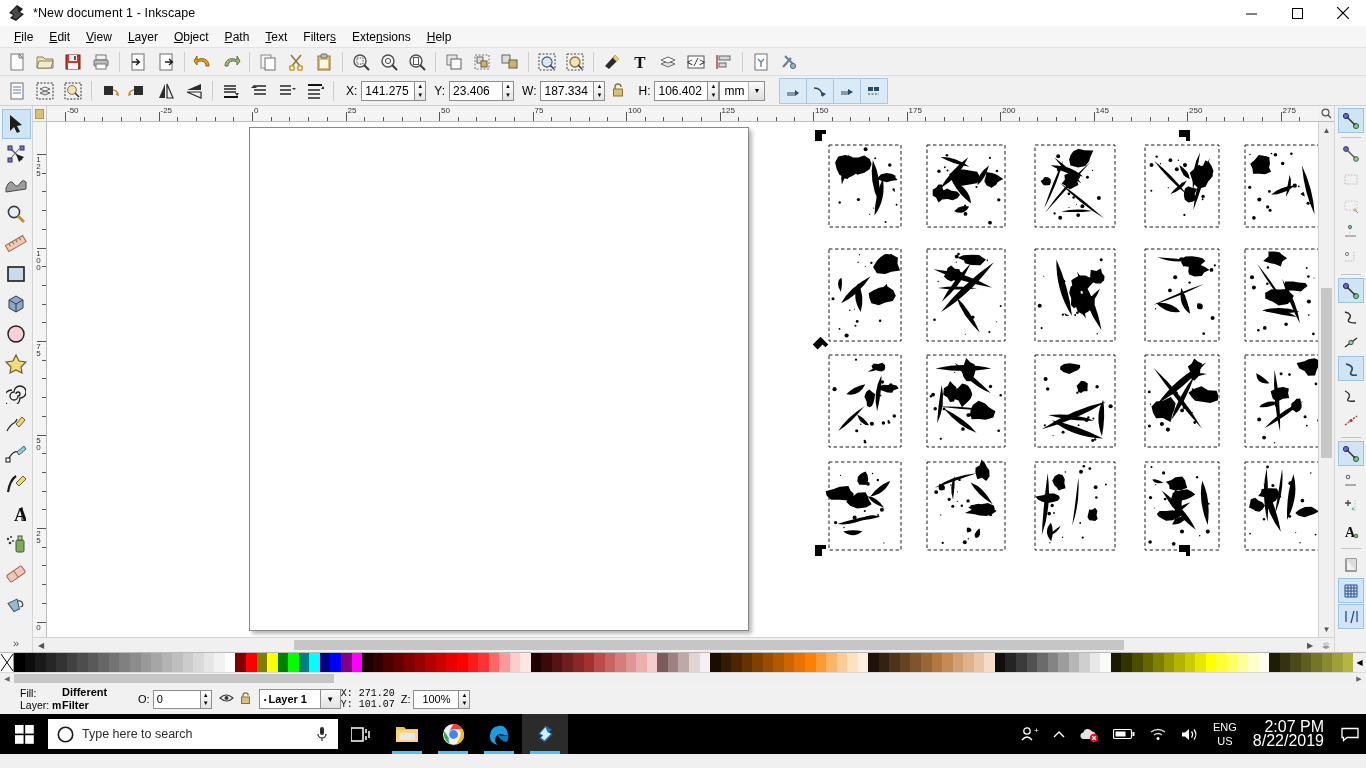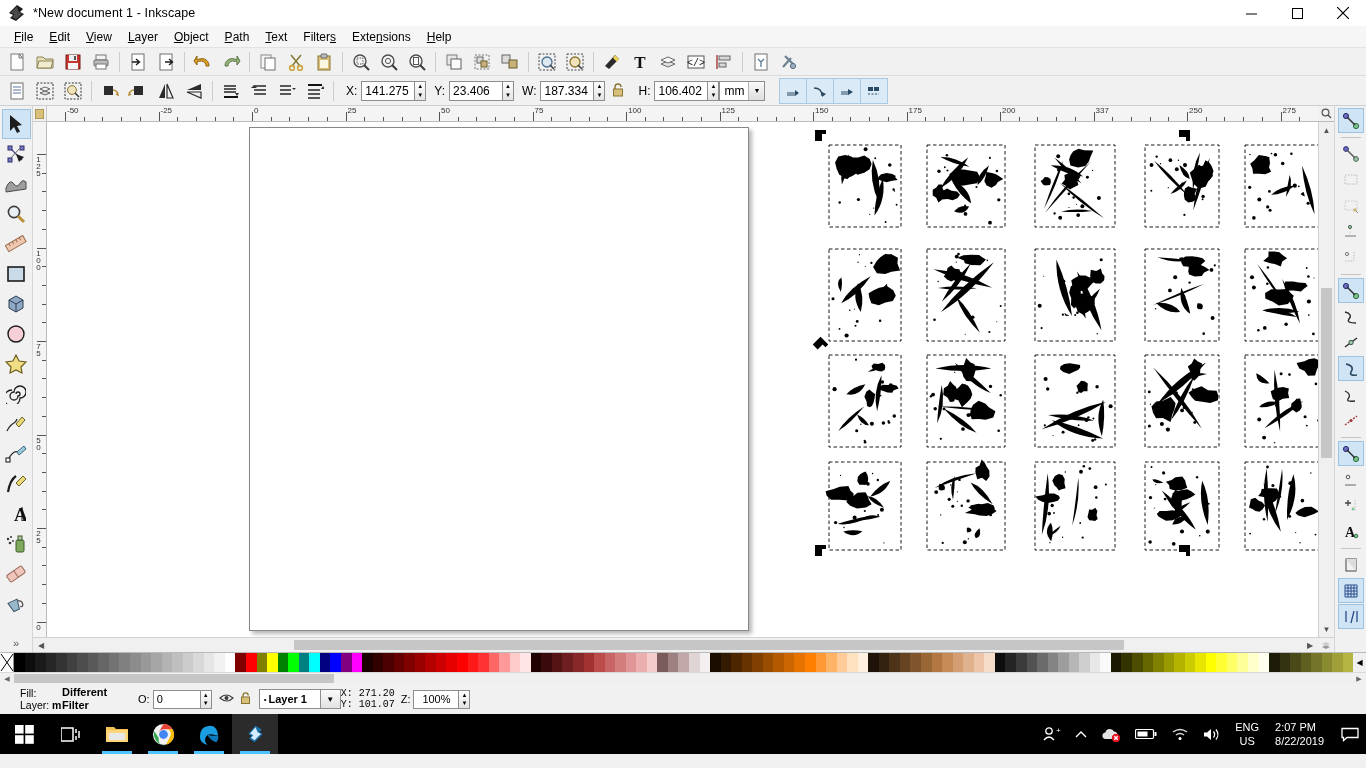--- a/index.html
+++ b/index.html
@@ -131,21 +131,21 @@
   #taskbar { height:40px; background:#000000; display:flex; align-items:center; }
   #startbtn { width:48px; height:40px; display:flex; align-items:center; justify-content:center; }
   #searchbox { width:290px; height:30px; background:#fff; display:flex; align-items:center;
                margin-left:0px; position:relative; }
   #searchbox .stext { font-size:12.5px; color:#2b2b2b; margin-left:8px; }
   .tbicon { width:46px; height:40px; display:flex; align-items:center; justify-content:center; position:relative; }
   .tbicon.active { background:#2b2b2b; }
   .tbicon .underline { position:absolute; bottom:0; left:8px; right:8px; height:3px; background:#4cc2ff; }
   #tray { margin-left:auto; display:flex; align-items:center; height:40px; }
   .trayitem { padding:0 7px; display:flex; align-items:center; height:40px; }
-  #clock { font-size:11px; color:#fff; line-height:14px; text-align:left; padding:0 10px; }
+  #clock { font-size:16px; color:#fff; line-height:14px; text-align:right; padding:0 10px; }
   #langind { font-size:11px; color:#fff; line-height:14px; text-align:center; padding:0 6px; }
 </style>
 </head>
 <body>
 
 <div id="titlebar">
   <span class="app-icon">
     <svg width="20" height="18" viewBox="0 0 20 18">
       <path d="M10 1 L2 9 L6 11 L3 14 L9 17 L17 10 L13 8 L16 5 Z" fill="#1a1a1a"></path>
       <path d="M10 2.5 L4 8.6 L7.5 10.4 L5 13 L9 15.6 L15 9.8 L11.6 8.1 Z" fill="#4a4a4a"></path>
@@ -703,21 +703,21 @@
           <div class="tick" style="left: 896.9px; height: 4px;"></div>
           <div class="tick" style="left: 915.6px; height: 4px;"></div>
           <div class="tick" style="left: 934.3px; height: 4px;"></div>
           <div class="tick" style="left: 953px; height: 9px;"></div>
           <div class="lbl" style="left: 953px;">200</div>
           <div class="tick" style="left: 971.7px; height: 4px;"></div>
           <div class="tick" style="left: 990.4px; height: 4px;"></div>
           <div class="tick" style="left: 1009.1px; height: 4px;"></div>
           <div class="tick" style="left: 1027.8px; height: 4px;"></div>
           <div class="tick" style="left: 1046.5px; height: 9px;"></div>
-          <div class="lbl" style="left: 1046.5px;">337</div>
+          <div class="lbl" style="left: 1046.5px;">145</div>
           <div class="tick" style="left: 1065.2px; height: 4px;"></div>
           <div class="tick" style="left: 1083.9px; height: 4px;"></div>
           <div class="tick" style="left: 1102.6px; height: 4px;"></div>
           <div class="tick" style="left: 1121.3px; height: 4px;"></div>
           <div class="tick" style="left: 1140px; height: 9px;"></div>
           <div class="lbl" style="left: 1140px;">250</div>
           <div class="tick" style="left: 1158.7px; height: 4px;"></div>
           <div class="tick" style="left: 1177.4px; height: 4px;"></div>
           <div class="tick" style="left: 1196.1px; height: 4px;"></div>
           <div class="tick" style="left: 1214.8px; height: 4px;"></div>
@@ -1679,20 +1679,35 @@
 
 <div id="taskbar">
   <div id="startbtn">
     <svg width="19" height="19">
         <rect x="0" y="0" width="8.6" height="8.6" fill="#fff"></rect>
         <rect x="10.2" y="0" width="8.6" height="8.6" fill="#fff"></rect>
         <rect x="0" y="10.2" width="8.6" height="8.6" fill="#fff"></rect>
         <rect x="10.2" y="10.2" width="8.6" height="8.6" fill="#fff"></rect>
       </svg>
   </div>
+  <div id="searchbox">
+    <span style="margin-left:9px;display:flex">
+      <svg width="17" height="17">
+          <circle cx="8.5" cy="8.5" r="7.2" fill="none" stroke="#1a1a1a" stroke-width="1.6"></circle>
+        </svg>
+      </span>
+    <span class="stext">Type here to search</span>
+    <span style="position:absolute;right:10px;display:flex">
+      <svg width="12" height="16">
+          <rect x="4" y="1" width="4" height="8" rx="2" fill="#2b2b2b"></rect>
+          <path d="M2 8 a4 4 0 0 0 8 0" fill="none" stroke="#2b2b2b" stroke-width="1.2"></path>
+          <line x1="6" y1="12" x2="6" y2="15" stroke="#2b2b2b" stroke-width="1.2"></line>
+        </svg>
+      </span>
+  </div>
   <div class="tbicon">
     <svg width="20" height="17">
         <rect x="0" y="2" width="12" height="13" fill="none" stroke="#fff" stroke-width="1.5"></rect>
         <line x1="15" y1="3" x2="15" y2="7" stroke="#fff" stroke-width="1.5"></line>
         <line x1="15" y1="10" x2="15" y2="14" stroke="#fff" stroke-width="1.5"></line>
         <line x1="18" y1="5" x2="18" y2="12" stroke="#fff" stroke-width="1.5"></line>
       </svg>
   </div>
   <div class="tbicon">
     <svg width="24" height="20">

